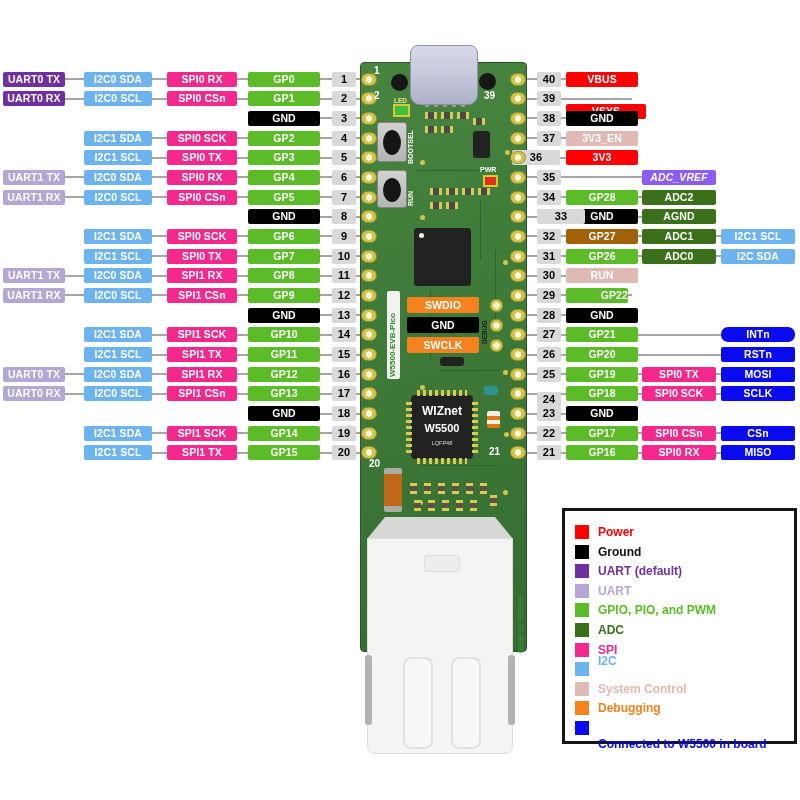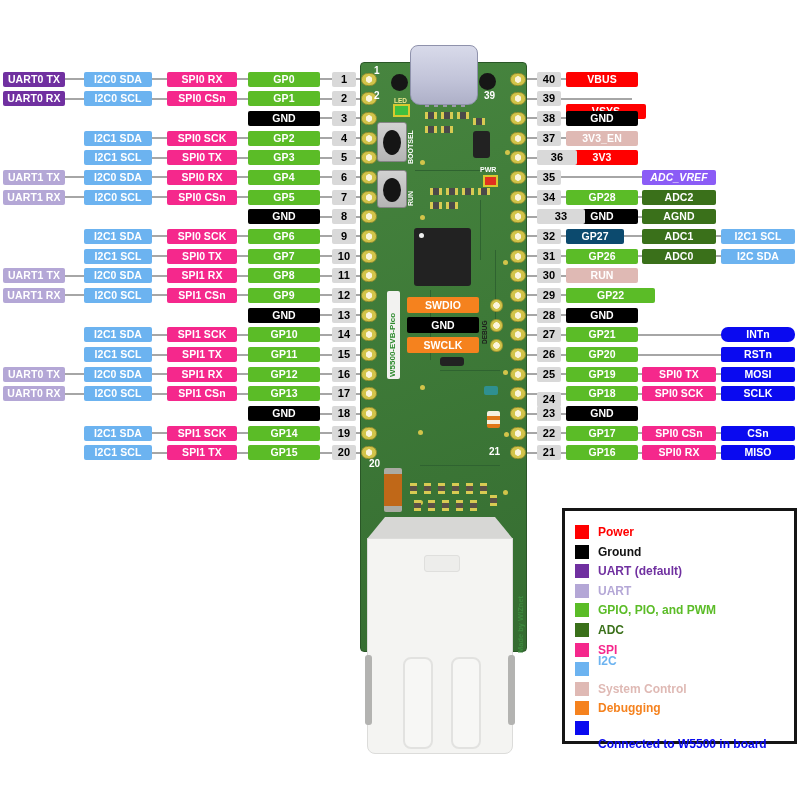--- a/index.html
+++ b/index.html
@@ -150,20 +150,29 @@
   <div class="box" style="left:407px;top:317px;width:72px;height:16px;line-height:16px;background:#000;z-index:6;">GND</div>
   <div class="box" style="left:407px;top:337px;width:72px;height:16px;line-height:16px;background:#F5821E;z-index:6;">SWCLK</div>
   <div class="vtext" style="left:481px;top:308px;height:36px;font-size:6.5px;color:#1c1c1c;">DEBUG</div>
   <div class="pad" style="left:490px;top:299px;width:13px;border-radius:6px;z-index:6;"></div>
   <div class="pad" style="left:490px;top:319px;width:13px;border-radius:6px;z-index:6;"></div>
   <div class="pad" style="left:490px;top:339px;width:13px;border-radius:6px;z-index:6;"></div>
 
   <div style="position:absolute;left:387px;top:291px;width:13px;height:88px;background:#F2F2F0;border-radius:2px;z-index:6;"></div>
   <div class="vtext" style="left:388px;top:293px;height:84px;font-size:8px;color:#2E8B2E;">W5500-EVB-Pico</div>
 
+  <div class="chip" style="left:411px;top:395px;width:62px;height:64px;border-radius:4px;">
+    <div class="pins-h" style="top:-5px;"></div>
+    <div class="pins-h" style="bottom:-5px;"></div>
+    <div class="pins-v" style="left:-5px;"></div>
+    <div class="pins-v" style="right:-5px;"></div>
+    <div style="position:absolute;width:100%;top:9px;text-align:center;color:#fff;font-size:12px;font-weight:bold;">WIZnet</div>
+    <div style="position:absolute;width:100%;top:27px;text-align:center;color:#fff;font-size:11px;font-weight:bold;">W5500</div>
+    <div style="position:absolute;width:100%;top:45px;text-align:center;color:#ddd;font-size:5.5px;">LQFP48</div>
+  </div>
 
   <div style="position:absolute;left:384px;top:468px;width:18px;height:44px;z-index:5;border-radius:2px;
               background:linear-gradient(0deg,#ABABA3 0 6px,#C06818 6px 38px,#ABABA3 38px 44px);"></div>
 
   <div id="jack">
     <div class="top"></div>
     <div class="body"></div>
     <div class="slot"></div>
     <div class="clip" style="left:-2px;"></div>
     <div class="clip" style="right:-2px;"></div>
@@ -305,54 +314,54 @@
       <div class="rowline" style="left: 512px; top: 117.36px; width: 120px;"></div>
       <div class="box" style="left: 566px; top: 110.86px; width: 72px; background: rgb(0, 0, 0);">GND</div>
       <div class="box pinnum" style="left: 537px; top: 110.86px; width: 24px;">38</div>
       <div class="pad" style="left: 510px; top: 111.86px;"></div>
       <div class="rowline" style="left: 512px; top: 137.04px; width: 120px;"></div>
       <div class="box" style="left: 566px; top: 130.54px; width: 72px; background: rgb(223, 185, 180);">3V3_EN</div>
       <div class="box pinnum" style="left: 537px; top: 130.54px; width: 24px;">37</div>
       <div class="pad" style="left: 510px; top: 131.54px;"></div>
       <div class="rowline" style="left: 512px; top: 156.72px; width: 120px;"></div>
       <div class="box" style="left: 566px; top: 150.22px; width: 72px; background: rgb(255, 0, 0);">3V3</div>
-      <div class="box pinnum" style="left: 537px; top: 150.22px; width: 40px;">36</div>
+      <div class="box pinnum" style="left: 512px; top: 150.22px; width: 48px;">36</div>
       <div class="pad" style="left: 510px; top: 151.22px;"></div>
       <div class="rowline" style="left: 512px; top: 176.4px; width: 198px;"></div>
       <div class="box" style="left: 642px; top: 169.9px; width: 74px; background: #8b5cf6; font-style: italic;">ADC_VREF</div>
       <div class="box pinnum" style="left: 537px; top: 169.9px; width: 24px;">35</div>
       <div class="pad" style="left: 510px; top: 170.9px;"></div>
       <div class="rowline" style="left: 512px; top: 196.08px; width: 198px;"></div>
       <div class="box" style="left: 566px; top: 189.58px; width: 72px; background: rgb(91, 188, 39);">GP28</div>
       <div class="box" style="left: 642px; top: 189.58px; width: 74px; background: rgb(58, 112, 26);">ADC2</div>
       <div class="box pinnum" style="left: 537px; top: 189.58px; width: 24px;">34</div>
       <div class="pad" style="left: 510px; top: 190.58px;"></div>
       <div class="rowline" style="left: 512px; top: 215.76px; width: 198px;"></div>
       <div class="box" style="left: 566px; top: 209.26px; width: 72px; background: rgb(0, 0, 0);">GND</div>
       <div class="box" style="left: 642px; top: 209.26px; width: 74px; background: rgb(58, 112, 26);">AGND</div>
       <div class="box pinnum" style="left: 537px; top: 209.26px; width: 48px;">33</div>
       <div class="pad" style="left: 510px; top: 210.26px;"></div>
       <div class="rowline" style="left: 512px; top: 235.44px; width: 277px;"></div>
-      <div class="box" style="left: 566px; top: 228.94px; width: 58px; background: #0c4a6e;">GP27</div>
+      <div class="box" style="left: 566px; top: 228.94px; width: 72px; background: #a16207;">GP27</div>
       <div class="box" style="left: 642px; top: 228.94px; width: 74px; background: rgb(58, 112, 26);">ADC1</div>
       <div class="box" style="left: 721px; top: 228.94px; width: 74px; background: rgb(108, 179, 240);">I2C1 SCL</div>
       <div class="box pinnum" style="left: 537px; top: 228.94px; width: 24px;">32</div>
       <div class="pad" style="left: 510px; top: 229.94px;"></div>
       <div class="rowline" style="left: 512px; top: 255.12px; width: 277px;"></div>
       <div class="box" style="left: 566px; top: 248.62px; width: 72px; background: rgb(91, 188, 39);">GP26</div>
       <div class="box" style="left: 642px; top: 248.62px; width: 74px; background: rgb(58, 112, 26);">ADC0</div>
       <div class="box" style="left: 721px; top: 248.62px; width: 74px; background: rgb(108, 179, 240);">I2C SDA</div>
       <div class="box pinnum" style="left: 537px; top: 248.62px; width: 24px;">31</div>
       <div class="pad" style="left: 510px; top: 249.62px;"></div>
       <div class="rowline" style="left: 512px; top: 274.8px; width: 120px;"></div>
       <div class="box" style="left: 566px; top: 268.3px; width: 72px; background: rgb(223, 185, 180);">RUN</div>
       <div class="box pinnum" style="left: 537px; top: 268.3px; width: 24px;">30</div>
       <div class="pad" style="left: 510px; top: 269.3px;"></div>
       <div class="rowline" style="left: 512px; top: 294.48px; width: 120px;"></div>
-      <div class="box" style="left: 566px; top: 287.98px; width: 89px; background: rgb(91, 188, 39);">GP22</div>
+      <div class="box" style="left: 566px; top: 287.98px; width: 62px; background: rgb(91, 188, 39); text-align: right;">GP22</div>
       <div class="box pinnum" style="left: 537px; top: 287.98px; width: 24px;">29</div>
       <div class="pad" style="left: 510px; top: 288.98px;"></div>
       <div class="rowline" style="left: 512px; top: 314.16px; width: 120px;"></div>
       <div class="box" style="left: 566px; top: 307.66px; width: 72px; background: rgb(0, 0, 0);">GND</div>
       <div class="box pinnum" style="left: 537px; top: 307.66px; width: 24px;">28</div>
       <div class="pad" style="left: 510px; top: 308.66px;"></div>
       <div class="rowline" style="left: 512px; top: 333.84px; width: 277px;"></div>
       <div class="box" style="left: 566px; top: 327.34px; width: 72px; background: rgb(91, 188, 39);">GP21</div>
       <div class="box" style="left: 721px; top: 327.34px; width: 74px; background: rgb(10, 10, 240); border-radius: 7px;">INTn</div>
       <div class="box pinnum" style="left: 537px; top: 327.34px; width: 24px;">27</div>

